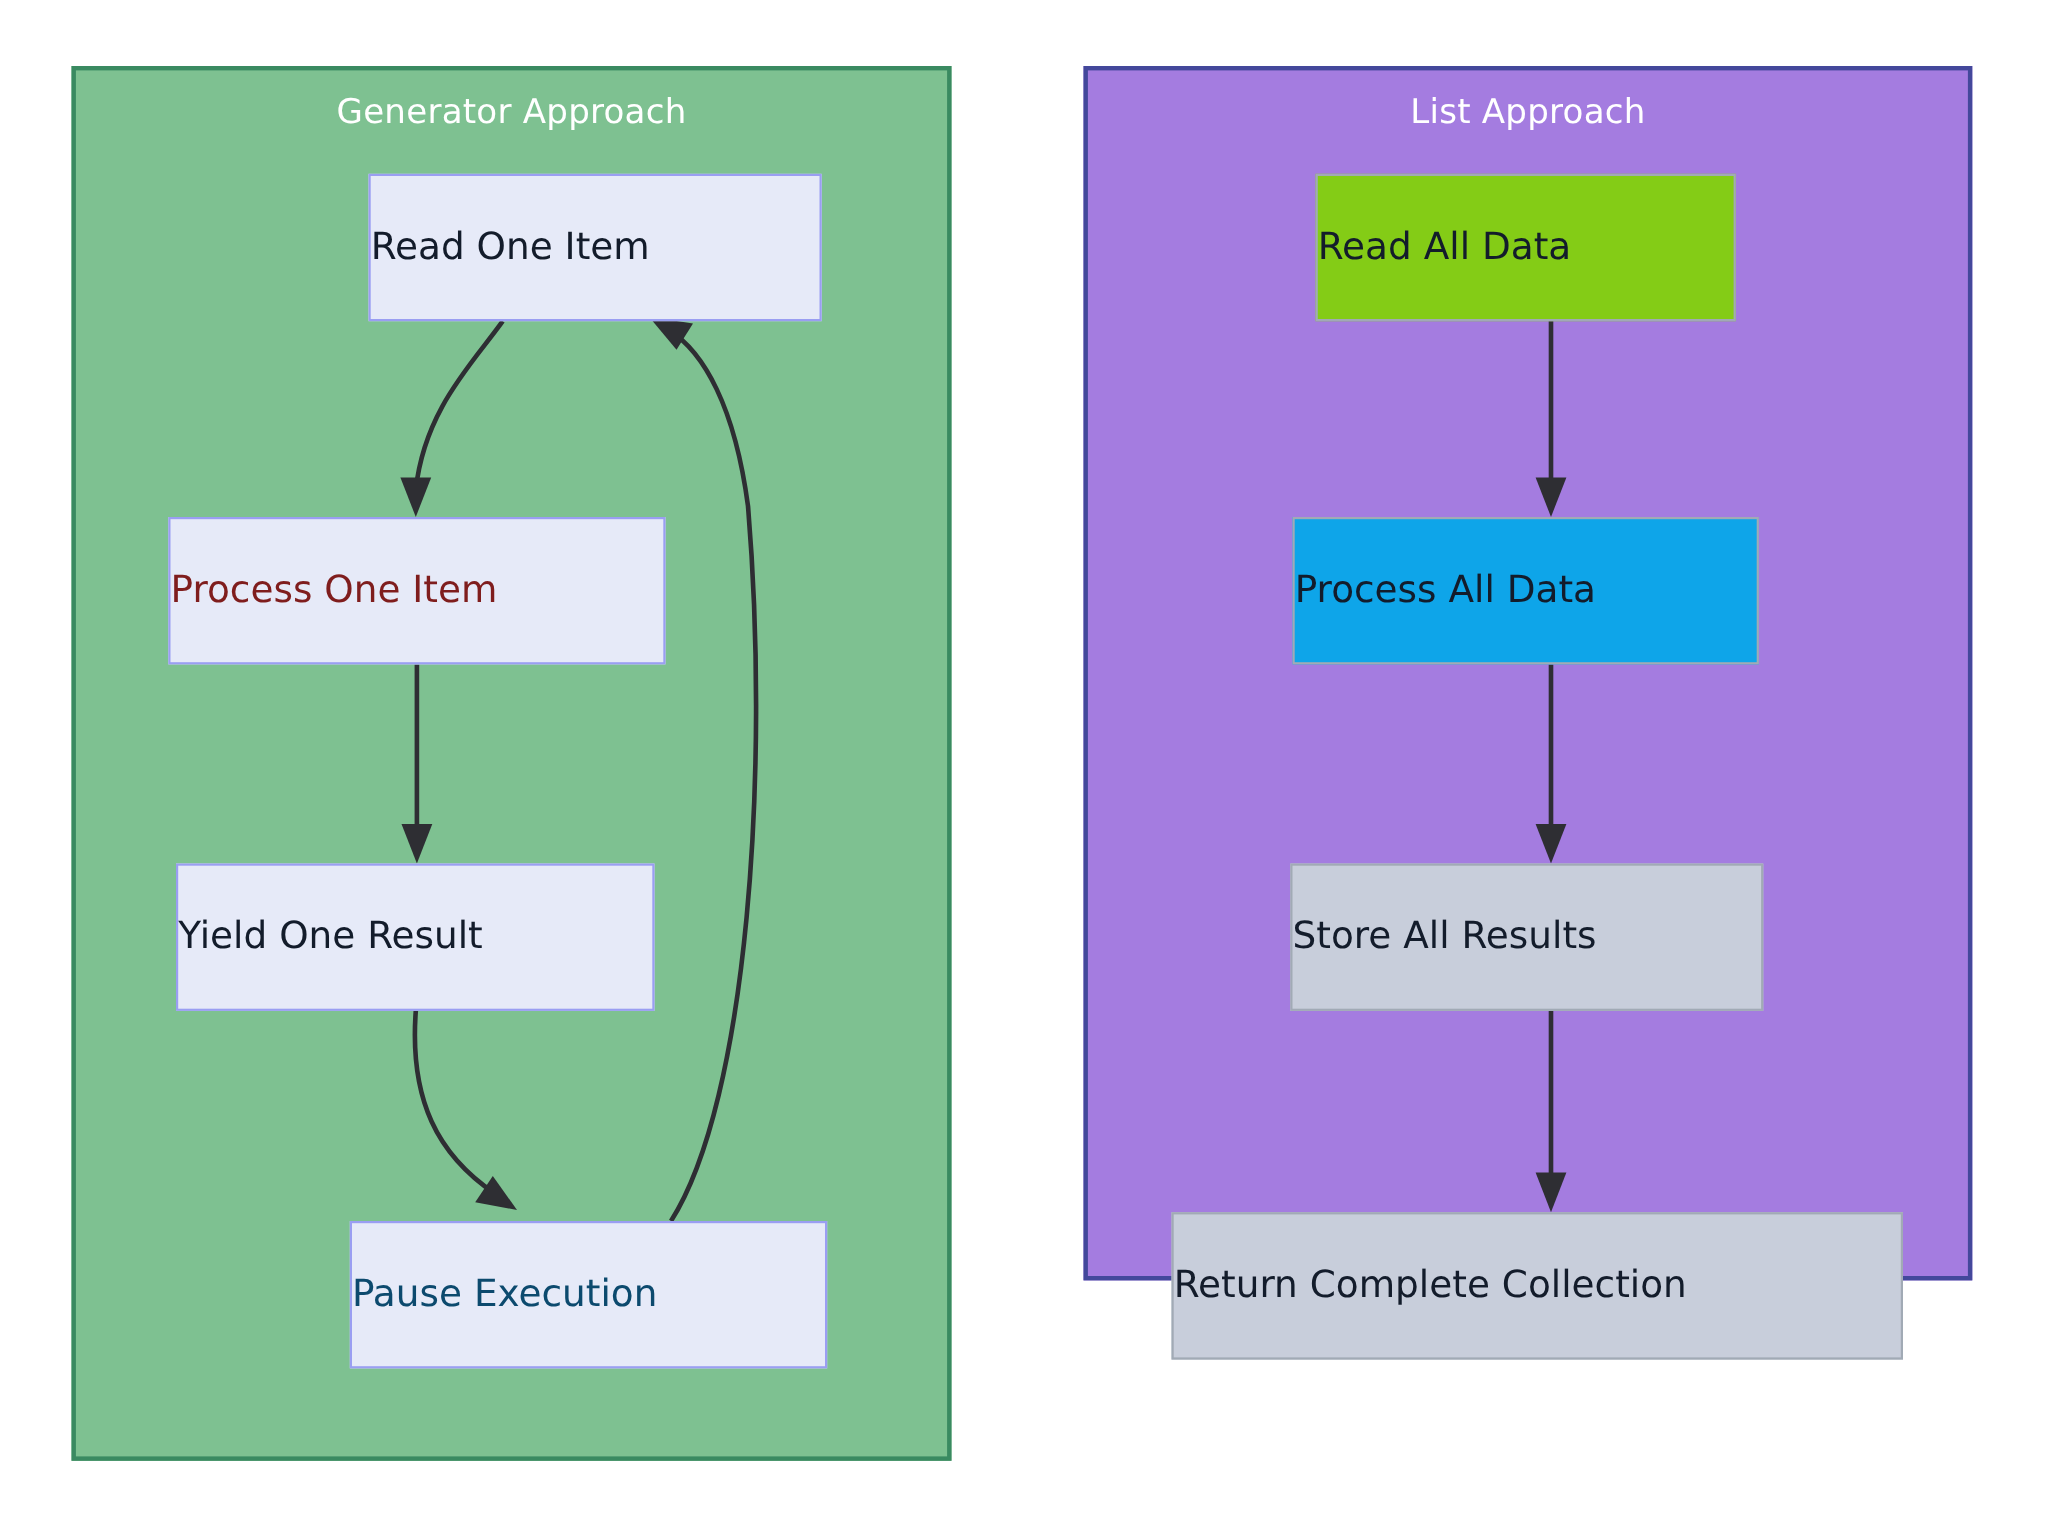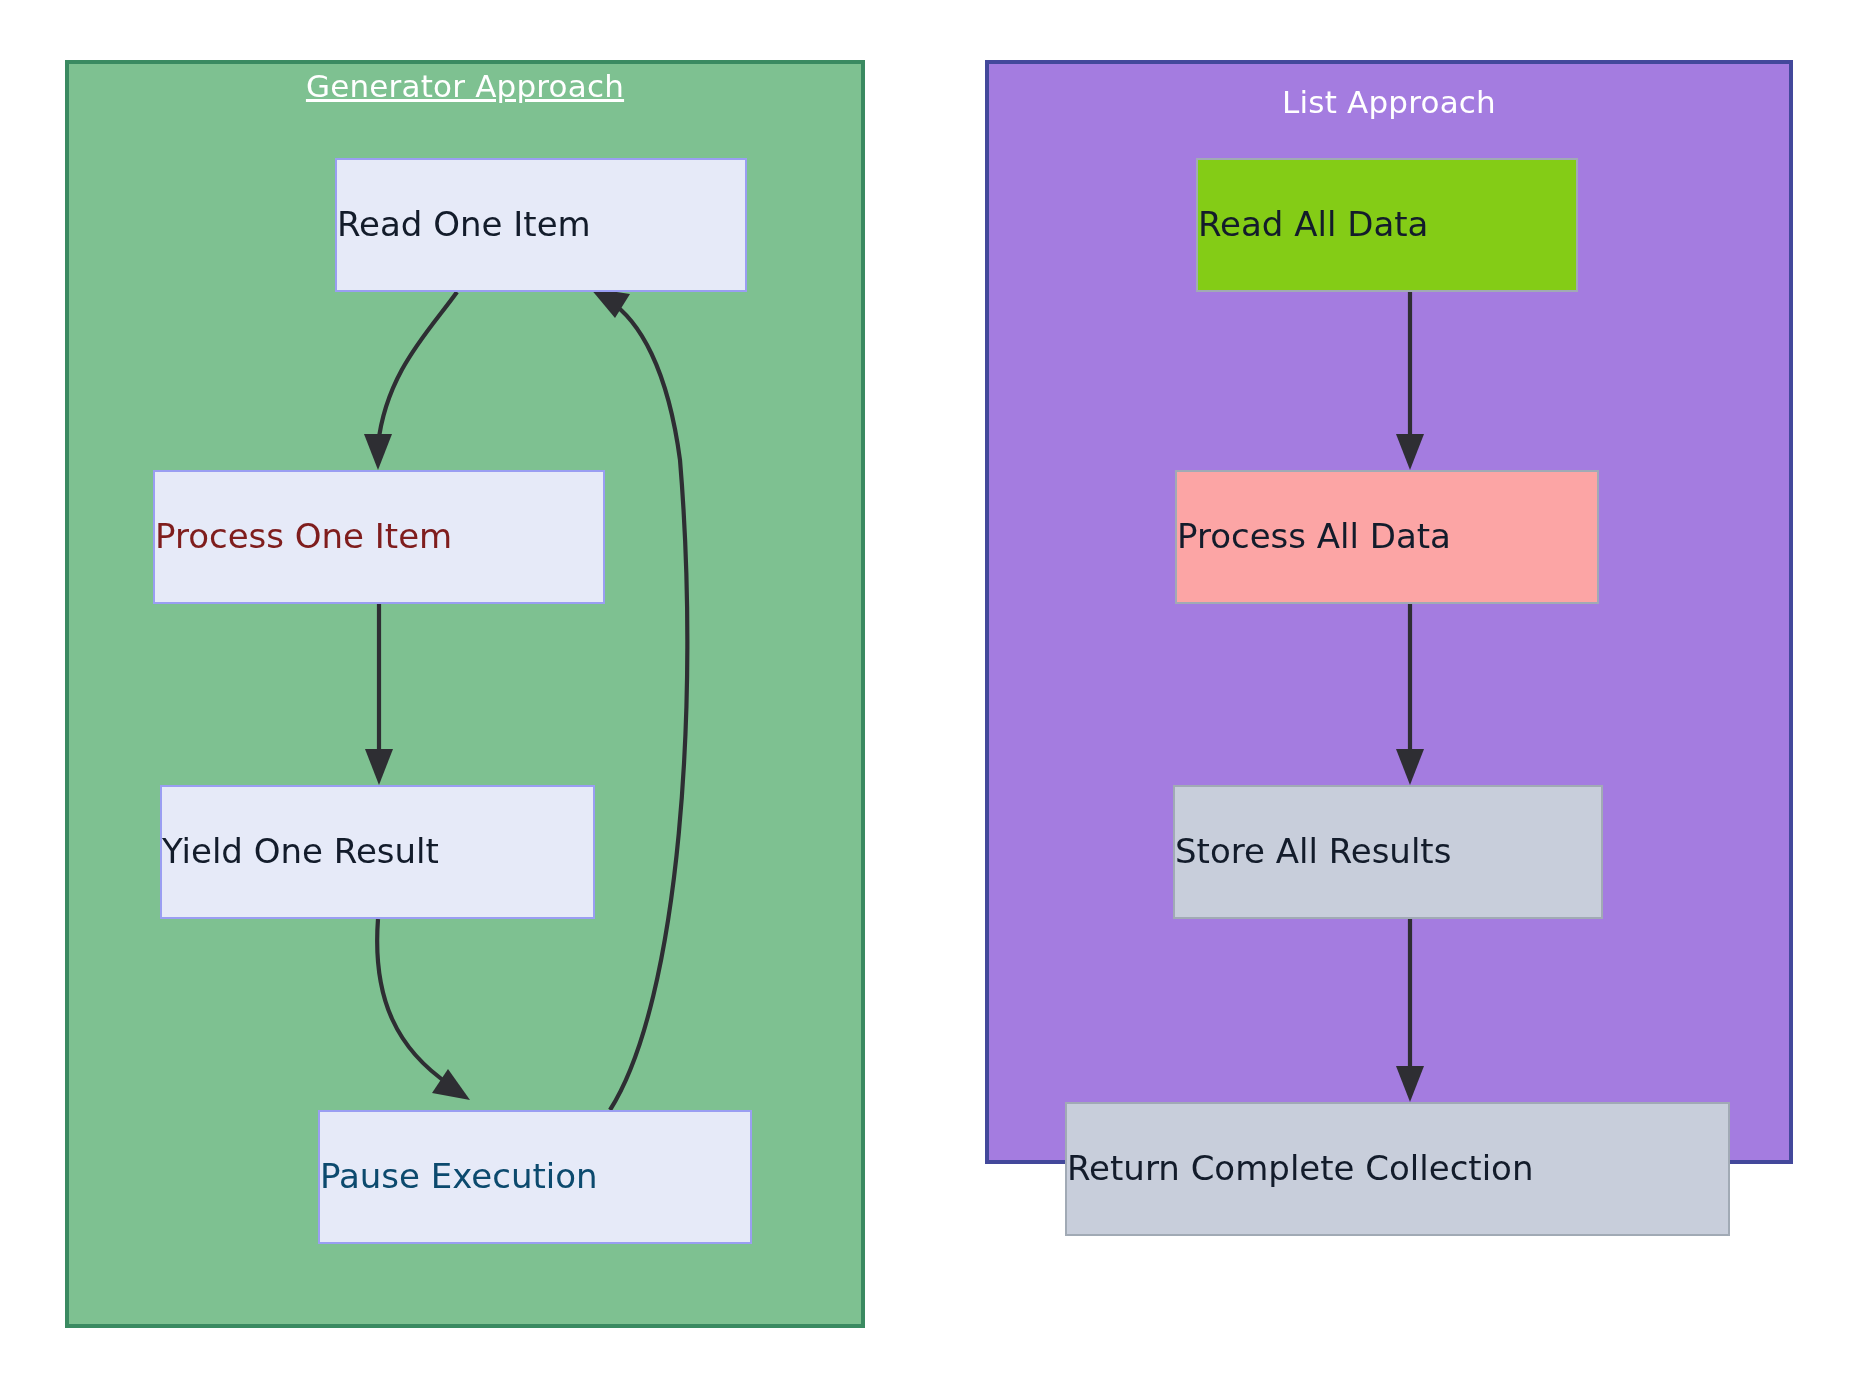--- a/index.html
+++ b/index.html
@@ -25,21 +25,21 @@
   svg.edges{position:absolute;left:0;top:0;width:1864px;height:1378px;pointer-events:none;}
   svg.edges path{fill:none;stroke:#2e2e33;stroke-width:4.2;}
   svg.edges polygon{fill:#2e2e33;}
 </style>
 </head>
 <body>
 
 <div id="canvas">
 
   <div class="subgraph" id="sg-generator" style="left: 65px; top: 60px; width: 800px; height: 1268px; background: rgb(126, 193, 145); border: 4px solid rgb(58, 138, 97);">
-    <div class="subgraph-title" style="top: 4px; color: rgb(255, 255, 255); text-decoration: underline;">Generator Approach</div>
+    <div class="subgraph-title" style="top: 20px; color: rgb(255, 255, 255);">Generator Approach</div>
   </div>
 
   <div class="subgraph" id="sg-list" style="left: 985px; top: 60px; width: 808px; height: 1104px; background: rgb(164, 124, 224); border: 4px solid rgb(67, 72, 155);">
     <div class="subgraph-title" style="top: 20px; color: rgb(255, 255, 255);">List Approach</div>
   </div>
 
   <svg class="edges" viewBox="0 0 1864 1378">
 
     <g>
       <path d="M 457 292 C 430 330, 386 372, 378 445" stroke="#2e2e33"></path>
@@ -86,21 +86,21 @@
   <div class="node" id="n-yield-one-result" style="left: 160px; top: 785px; width: 435px; height: 134px; background: rgb(230, 234, 248); border: 2px solid rgb(154, 158, 242); color: rgb(19, 28, 43);">
     <span>Yield One Result</span>
   </div>
   <div class="node" id="n-pause-execution" style="left: 318px; top: 1110px; width: 434px; height: 134px; background: rgb(230, 234, 248); border: 2px solid rgb(154, 158, 242); color: #0c4a6e;">
     <span>Pause Execution</span>
   </div>
 
   <div class="node" id="n-read-all-data" style="left: 1196px; top: 158px; width: 382px; height: 134px; background: #84cc16; border: 2px solid rgb(161, 170, 181); color: rgb(19, 28, 43);">
     <span>Read All Data</span>
   </div>
-  <div class="node" id="n-process-all-data" style="left: 1175px; top: 470px; width: 424px; height: 134px; background: #fca5a5; border: 2px solid rgb(161, 170, 181); color: rgb(19, 28, 43);">
+  <div class="node" id="n-process-all-data" style="left: 1175px; top: 470px; width: 424px; height: 134px; background: #0ea5e9; border: 2px solid rgb(161, 170, 181); color: rgb(19, 28, 43);">
     <span>Process All Data</span>
   </div>
   <div class="node" id="n-store-all-results" style="left: 1173px; top: 785px; width: 430px; height: 134px; background: rgb(200, 206, 219); border: 2px solid rgb(161, 170, 181); color: rgb(19, 28, 43);">
     <span>Store All Results</span>
   </div>
   <div class="node" id="n-return-complete-collection" style="left: 1065px; top: 1102px; width: 665px; height: 134px; background: rgb(200, 206, 219); border: 2px solid rgb(161, 170, 181); color: rgb(19, 28, 43);">
     <span>Return Complete Collection</span>
   </div>
 
 </div>

